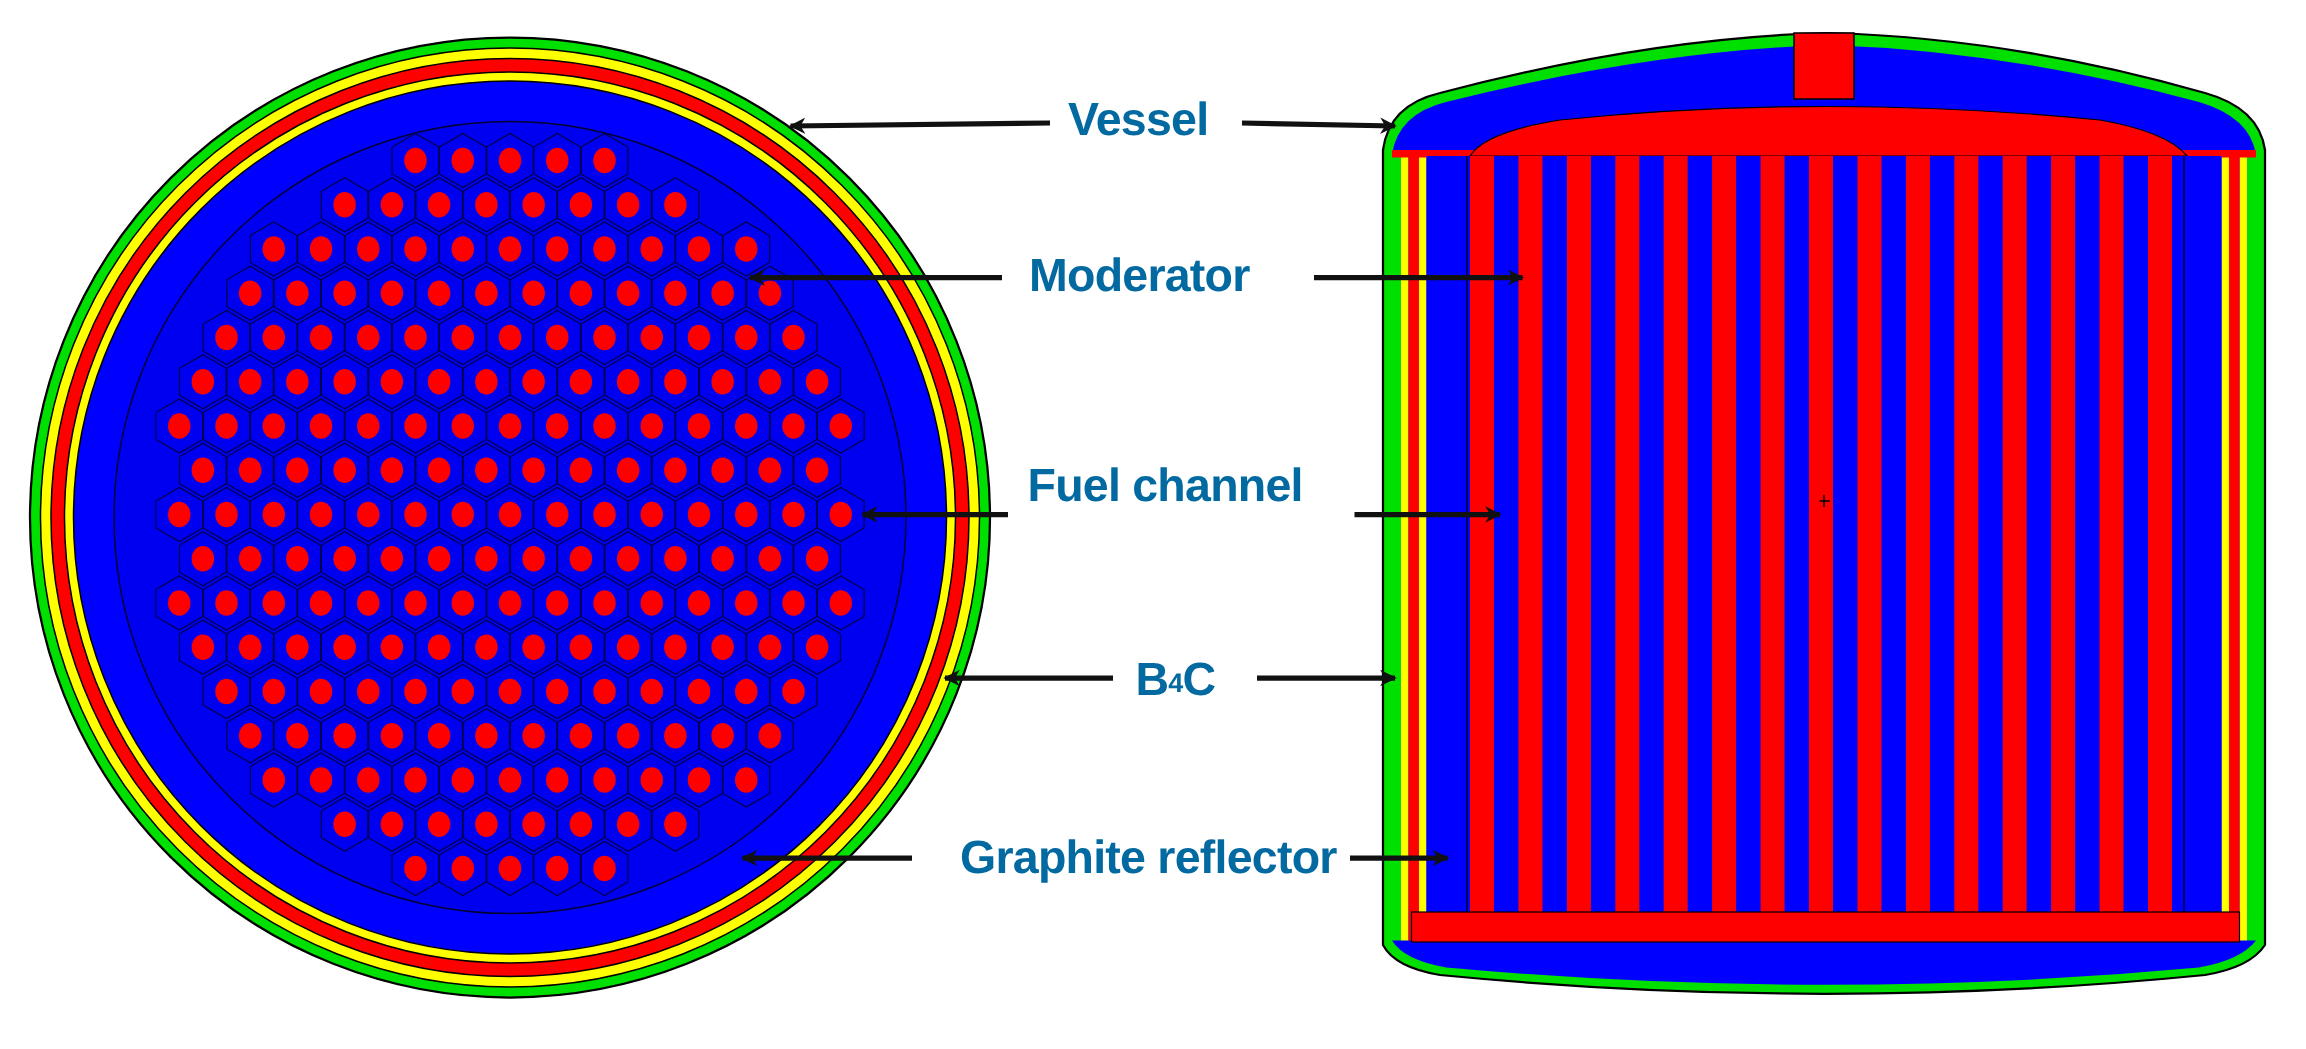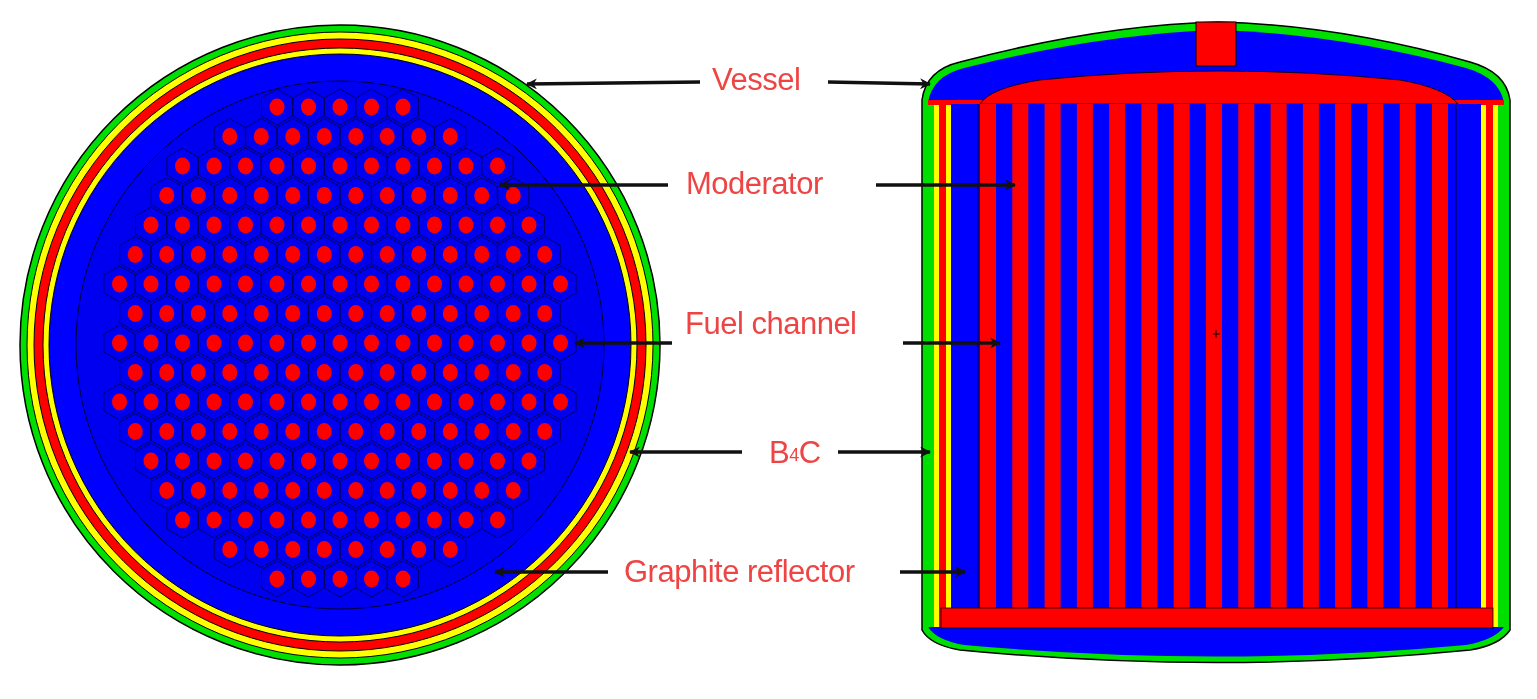--- a/index.html
+++ b/index.html
@@ -1,19 +1,19 @@
 <!DOCTYPE html>
 <html><head>
 <meta charset="utf-8">
 <style>
   html, body { margin: 0; padding: 0; background: #ffffff; }
   body { width: 1537px; height: 699px; position: relative; overflow: hidden;
          font-family: "Liberation Sans", "DejaVu Sans", sans-serif; }
   #canvas { position: absolute; left: 0; top: 0; }
-  .label { position: absolute; font-weight: normal; font-size: 31px; color: #ef4444;
+  .label { position: absolute; font-weight: bold; font-size: 31px; color: #0369a1;
            white-space: nowrap; line-height: 1; letter-spacing: -0.5px; }
   .label sub { font-size: 18px; vertical-align: baseline; position: relative; top: -2px; }
 </style>
 </head>
 <body>
 
 <svg id="canvas" width="1537" height="699" viewBox="0 0 1537 699">
   <defs>
     <marker id="ah" viewBox="0 0 20 20" refX="18" refY="10" markerWidth="11" markerHeight="11" orient="auto-start-reverse" markerUnits="userSpaceOnUse">
       <path d="M0,0 L20,10 L0,20 L6,10 Z" fill="#111"></path>
@@ -486,14 +486,14 @@
     <line x1="742" y1="452" x2="630" y2="452" marker-end="url(#ah)"></line>
     <line x1="838" y1="452" x2="930" y2="452" marker-end="url(#ah)"></line>
     <line x1="608" y1="572" x2="495" y2="572" marker-end="url(#ah)"></line>
     <line x1="900" y1="572" x2="965" y2="572" marker-end="url(#ah)"></line>
   </g>
 </svg>
 
 <div class="label" style="left:712px; top:64px;">Vessel</div>
 <div class="label" style="left:686px; top:168px;">Moderator</div>
 <div class="label" style="left:685px; top:308px;">Fuel channel</div>
-<div class="label" style="left:757px; top:437px;margin-left:12px;"><span>B</span><sub>4</sub><span>C</span></div>
-<div class="label" style="left:624px; top:556px;">Graphite reflector</div>
+<div class="label" style="left:757px; top:437px;"><span>B</span><sub>4</sub><span>C</span></div>
+<div class="label" style="left:640px; top:556px;">Graphite reflector</div>
 
 </body></html>

